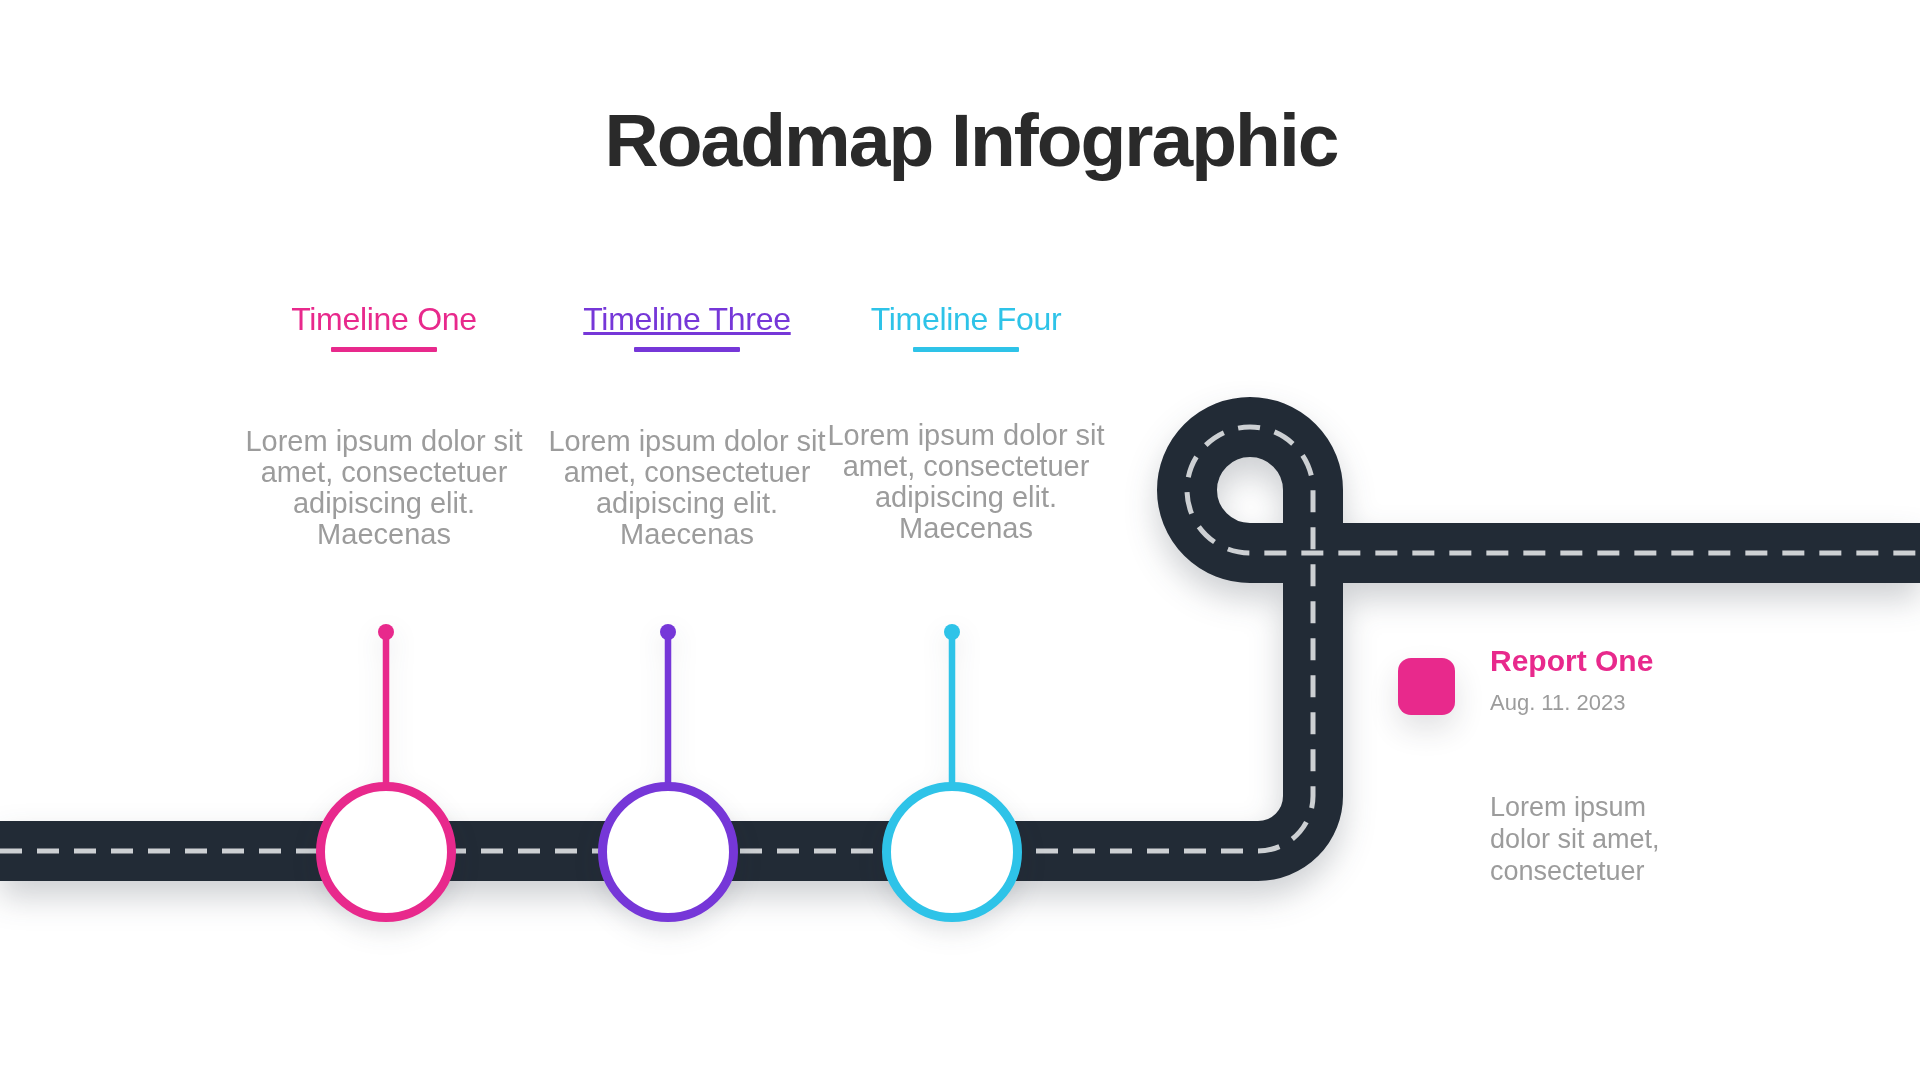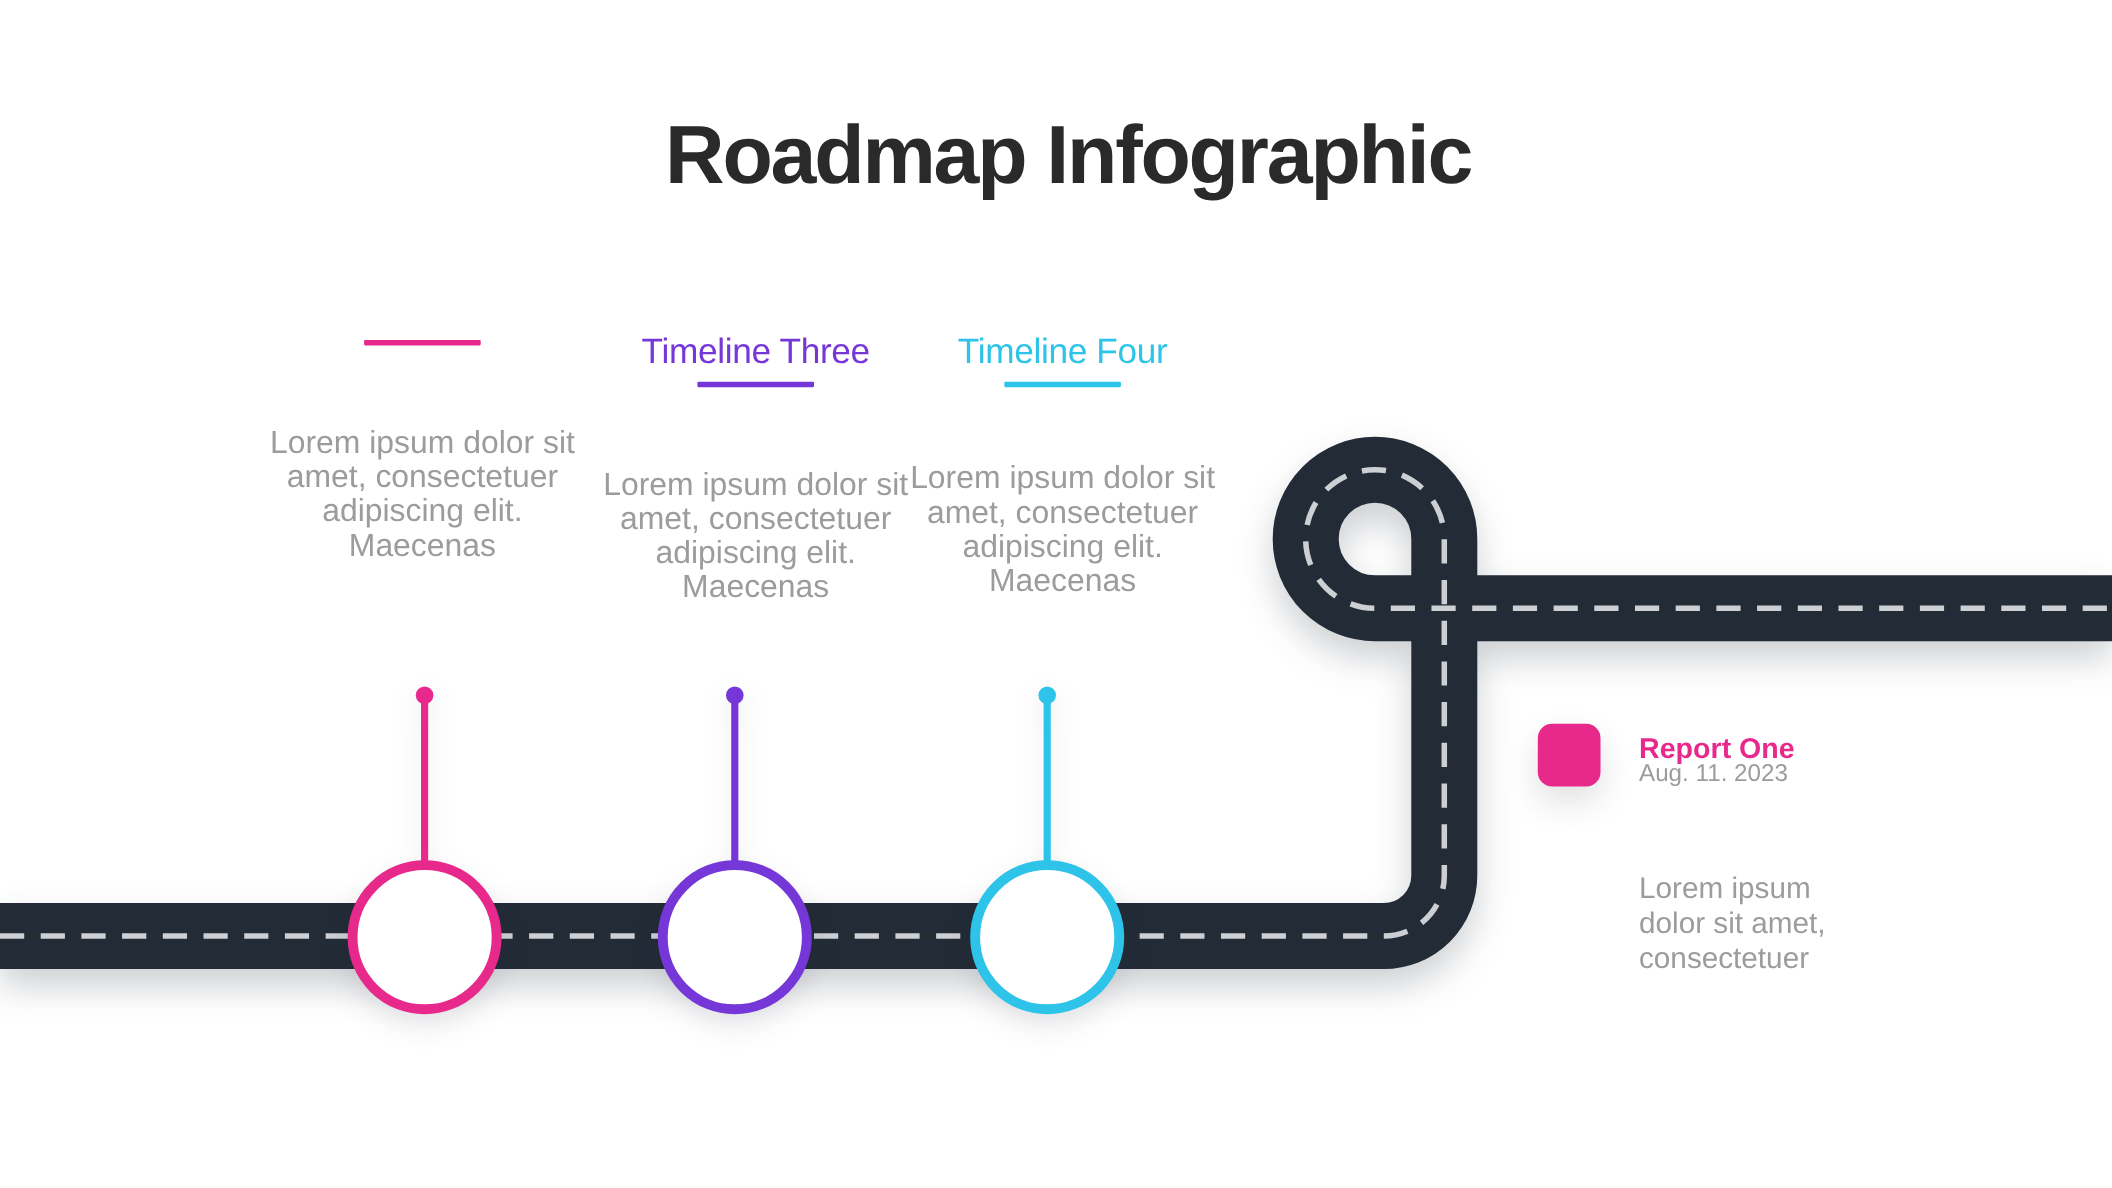--- a/index.html
+++ b/index.html
@@ -34,21 +34,21 @@
   .col-1 { left: 384px; }
   .col-2 { left: 687px; }
   .col-3 { left: 966px; }
   .timeline-title {
     font-size: 32px;
     font-weight: 500;
     line-height: 38px;
     letter-spacing: -0.3px;
   }
   .col-1 .timeline-title, .col-1 .timeline-underline { color: var(--pink); background-color: var(--pink); }
-  .col-2 .timeline-title, .col-2 .timeline-underline { color: var(--purple); background-color: var(--purple); }
+  .col-2 .timeline-title, .col-2 .timeline-underline { color: var(--purple); background-color: var(--purple); text-decoration: underline; }
   .col-3 .timeline-title, .col-3 .timeline-underline { color: var(--cyan); background-color: var(--cyan); }
   .timeline-title { background-color: transparent !important; }
   .timeline-underline {
     width: 106px; height: 5px;
     margin: 9px auto 0 auto;
     border-radius: 1px;
   }
   .timeline-desc {
     margin-top: 74px;
     font-size: 29px;
@@ -61,26 +61,25 @@
     position: absolute;
     left: 1398px; top: 658px;
     width: 57px; height: 57px;
     border-radius: 13px;
     background: var(--pink);
     box-shadow: 0 14px 30px rgba(40, 40, 60, 0.14);
   }
   .report-title {
     position: absolute;
     left: 1490px; top: 642px;
-    font-size: 26px;
+    font-size: 30px;
     font-weight: 700;
     line-height: 37px;
     color: var(--pink);
     white-space: nowrap;
-    margin-top: 20px;
   }
   .report-date {
     position: absolute;
     left: 1490px; top: 684px;
     font-size: 22px;
     line-height: 37px;
     color: var(--gray, #9c9c9c);
     white-space: nowrap;
   }
   .report-desc {
@@ -118,20 +117,21 @@
     <g style="filter: drop-shadow(0px 10px 12px rgba(34,43,54,0.12));">
       <line x1="952" y1="632" x2="952" y2="790" stroke-width="6.5" style="stroke: var(--cyan);"></line>
       <circle cx="952" cy="632" r="8" style="fill: var(--cyan);"></circle>
       <circle cx="952" cy="852" r="65.5" fill="#ffffff" stroke-width="9" style="stroke: var(--cyan);"></circle>
     </g>
   </svg>
 
   <h1 class="page-title">Roadmap Infographic</h1>
 
   <div class="timeline-col col-1">
+    <div class="timeline-title">Timeline One</div>
     <div class="timeline-underline"></div>
     <div class="timeline-desc">Lorem ipsum dolor sit
 amet, consectetuer
 adipiscing elit.
 Maecenas</div>
   </div>
 
   <div class="timeline-col col-2">
     <div class="timeline-title">Timeline Three</div>
     <div class="timeline-underline"></div>

